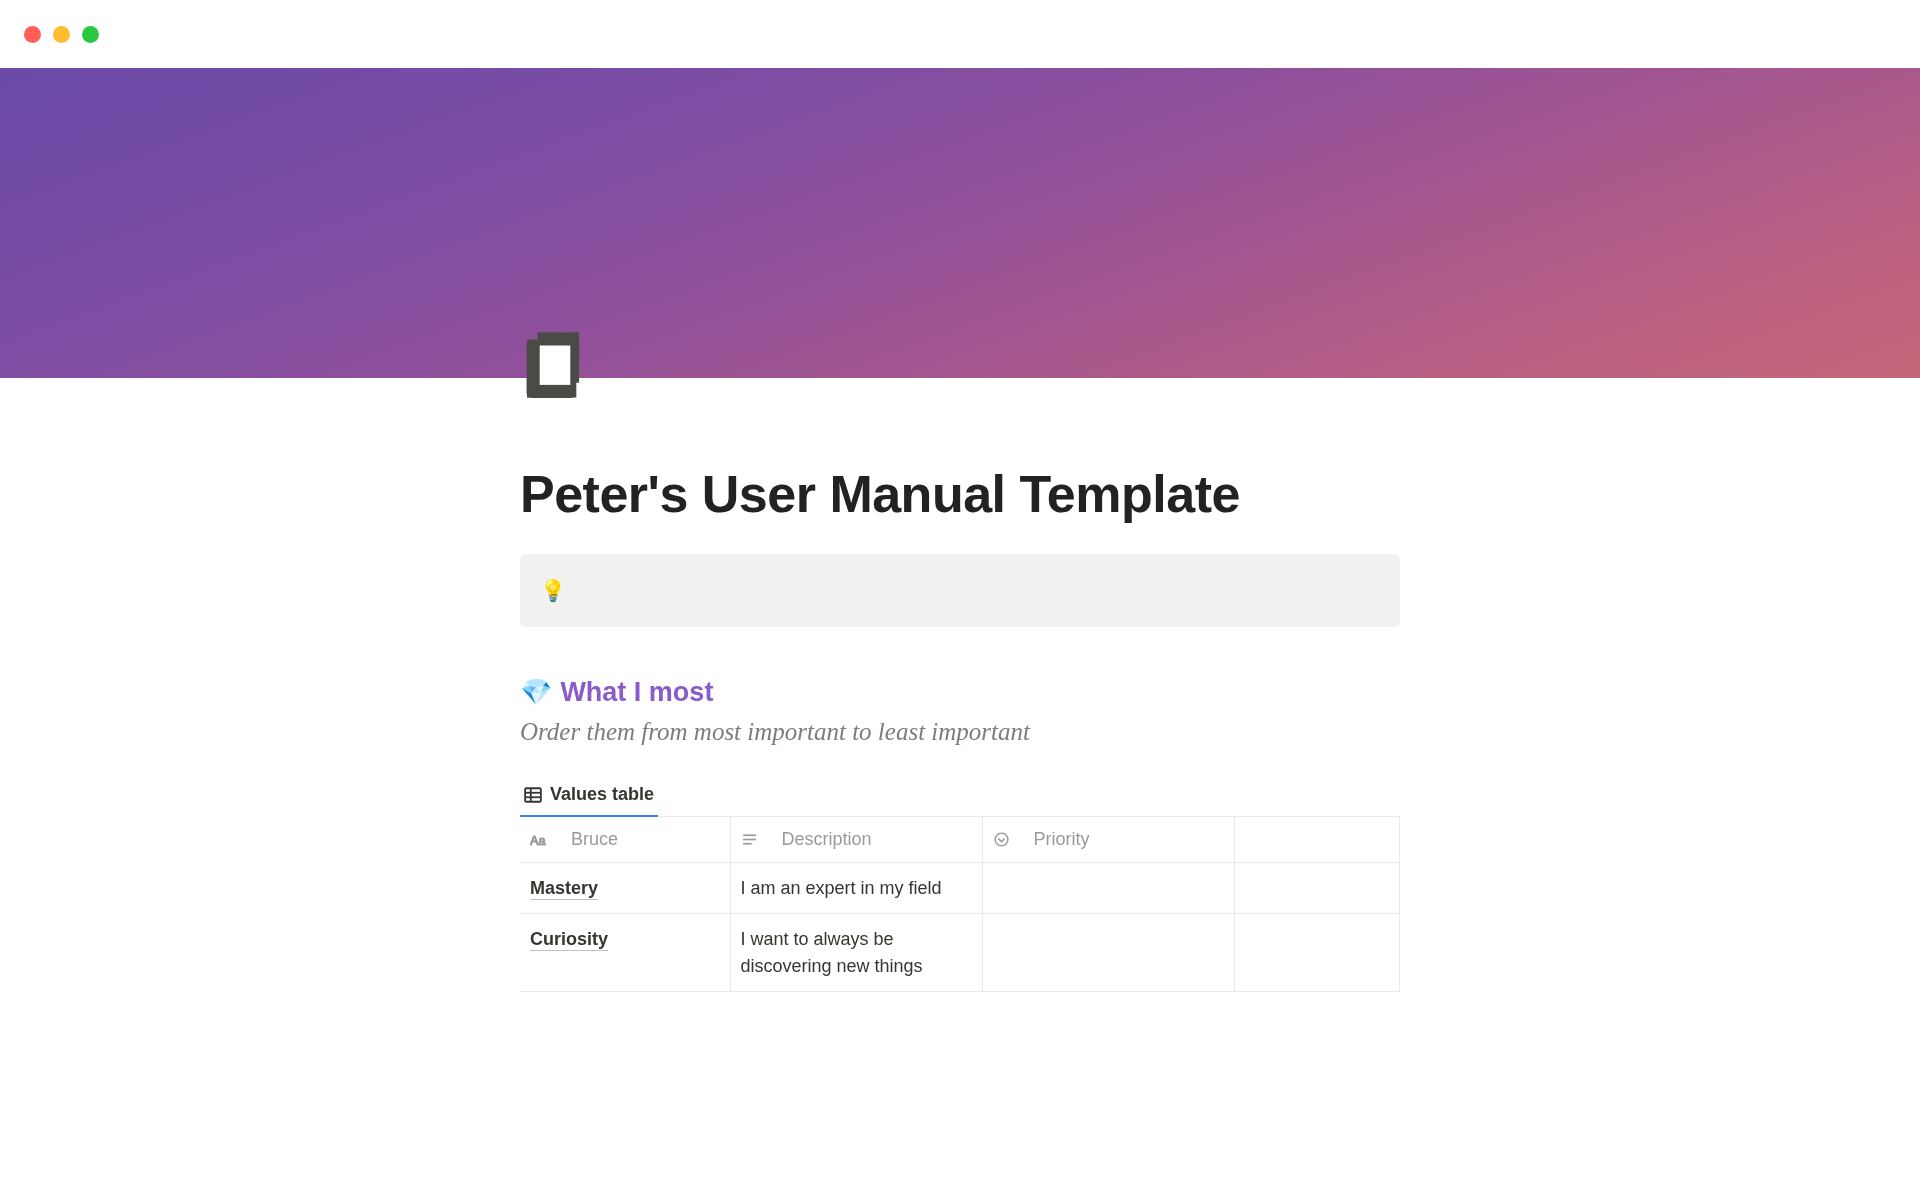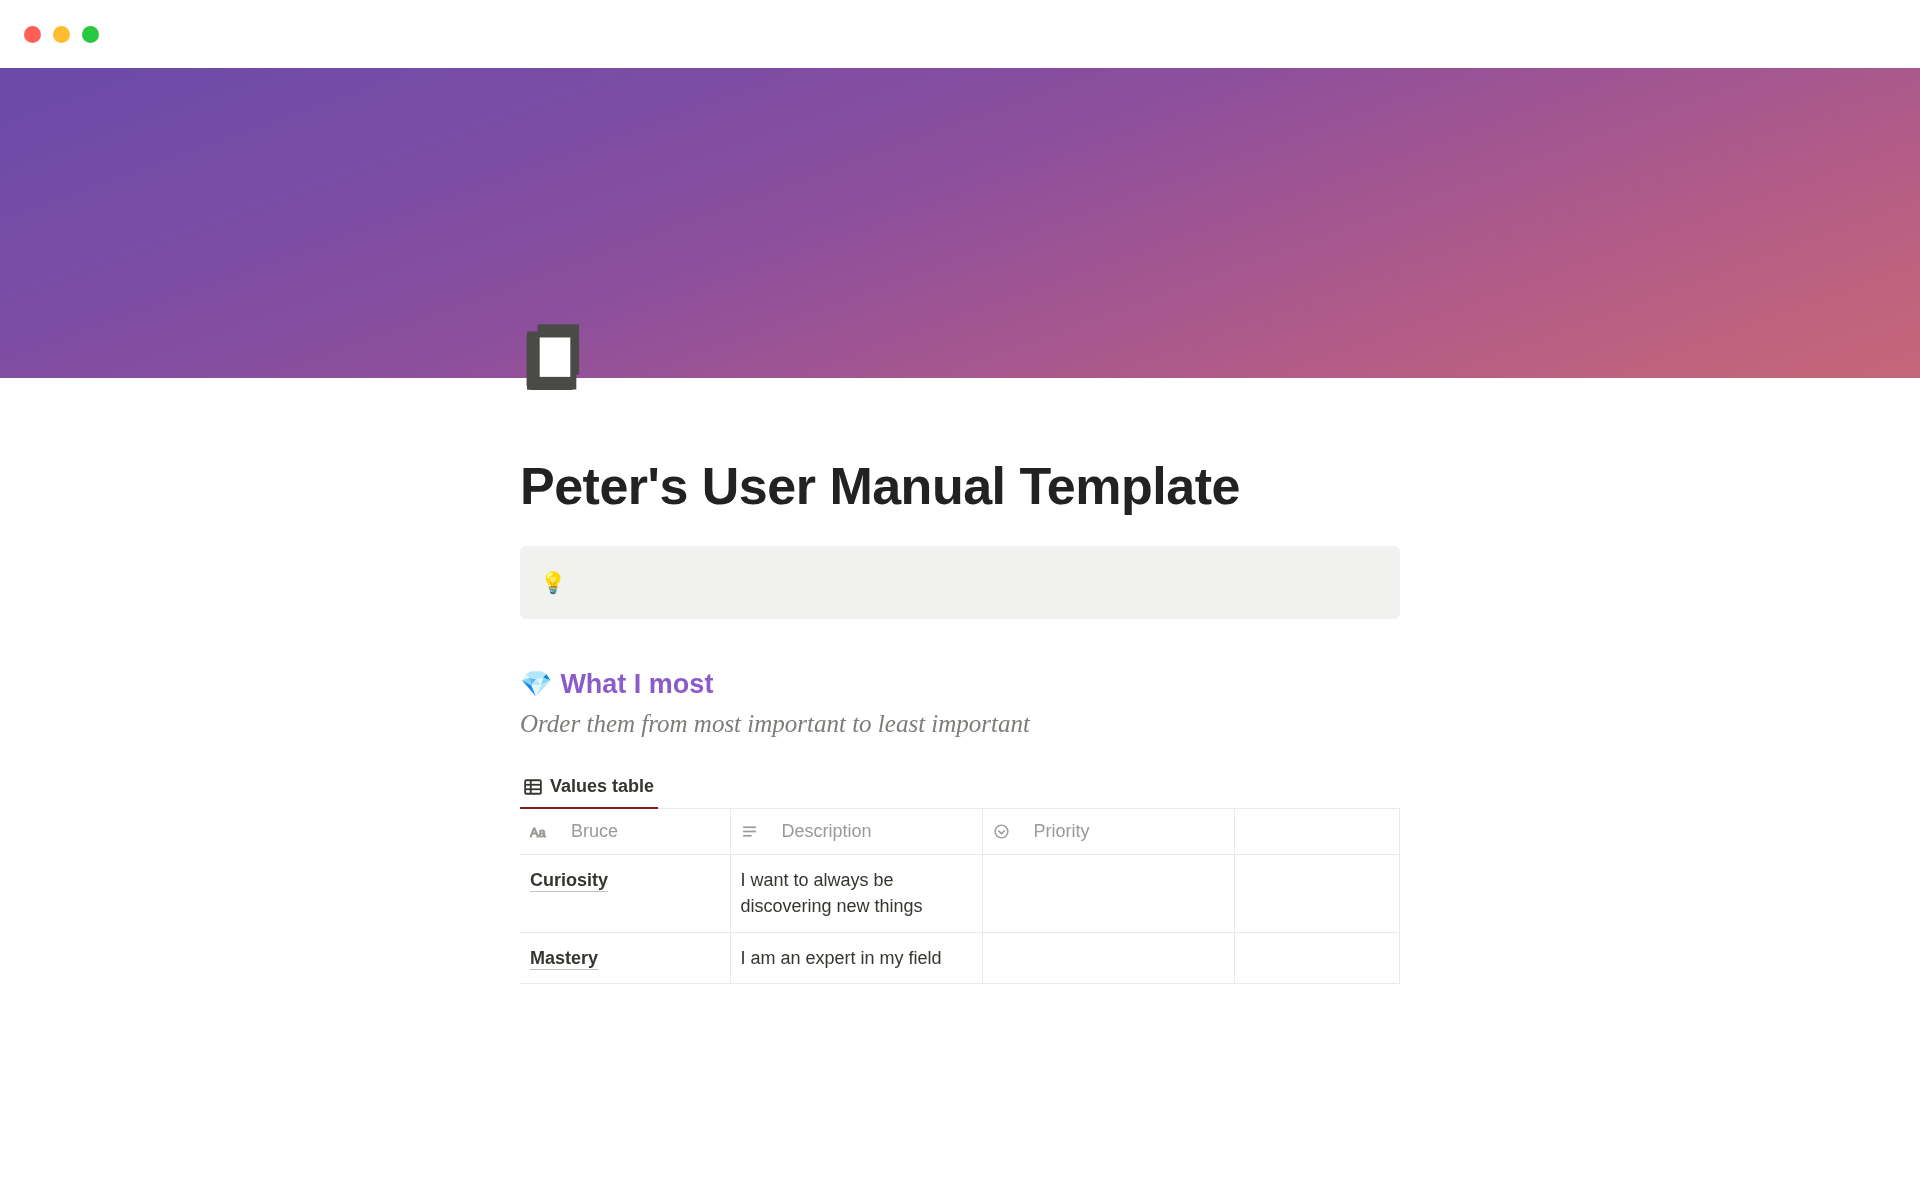--- a/index.html
+++ b/index.html
@@ -27,21 +27,21 @@
   .tl-green { background: #28c840; }
 
   .cover {
     height: 310px;
     background: linear-gradient(160deg, #6b4aa8 0%, #7b4da5 25%, #8d4f9c 45%, #a05592 60%, #b15b88 75%, #bb6081 85%, #c56779 100%);
     position: relative;
   }
 
   .content-wrap {
     width: 880px;
-    margin: 0 auto;
+    margin: 8px auto;
     position: relative;
   }
 
   .page-icon {
     position: absolute;
     top: -58px;
     left: 0;
     width: 70px;
     height: 70px;
   }
@@ -106,21 +106,21 @@
     border-bottom: 1px solid #e9e9e7;
   }
   .db-tab {
     display: flex;
     align-items: center;
     gap: 8px;
     padding: 8px 4px 10px 4px;
     font-size: 18px;
     font-weight: 600;
     color: #37352f;
-    border-bottom: 2px solid #7f1d1d;
+    border-bottom: 2px solid #3b82f6;
     margin-bottom: -1px;
     cursor: pointer;
   }
   .db-tab-icon { width: 18px; height: 18px; display: inline-flex; }
   .db-tab-icon svg { width: 18px; height: 18px; fill: #37352f; }
 
   .db-table {
     width: 100%;
     border-collapse: collapse;
     table-layout: fixed;
@@ -255,27 +255,27 @@
             </span>
             <span>Priority</span>
           </span>
         </th>
         <th></th>
       </tr>
     </thead>
     <tbody id="values-tbody">
 
         <tr class="">
+        <td class="name-cell"><span>Mastery</span></td>
+        <td>I am an expert in my field</td>
+        <td></td>
+        <td></td>
+      </tr>
+        <tr class="">
         <td class="name-cell"><span>Curiosity</span></td>
         <td>I want to always be discovering new things</td>
-        <td></td>
-        <td></td>
-      </tr>
-        <tr class="">
-        <td class="name-cell"><span>Mastery</span></td>
-        <td>I am an expert in my field</td>
         <td></td>
         <td></td>
       </tr>
       </tbody>
   </table>
 
 </div>
 
 </body></html>

